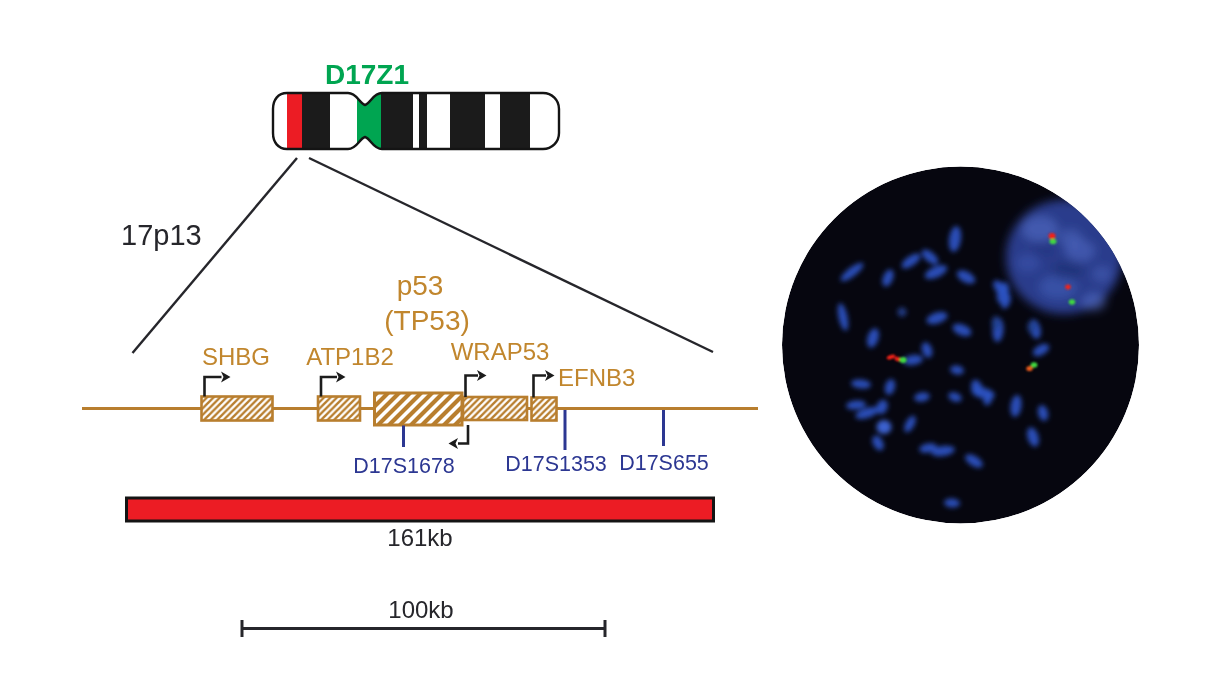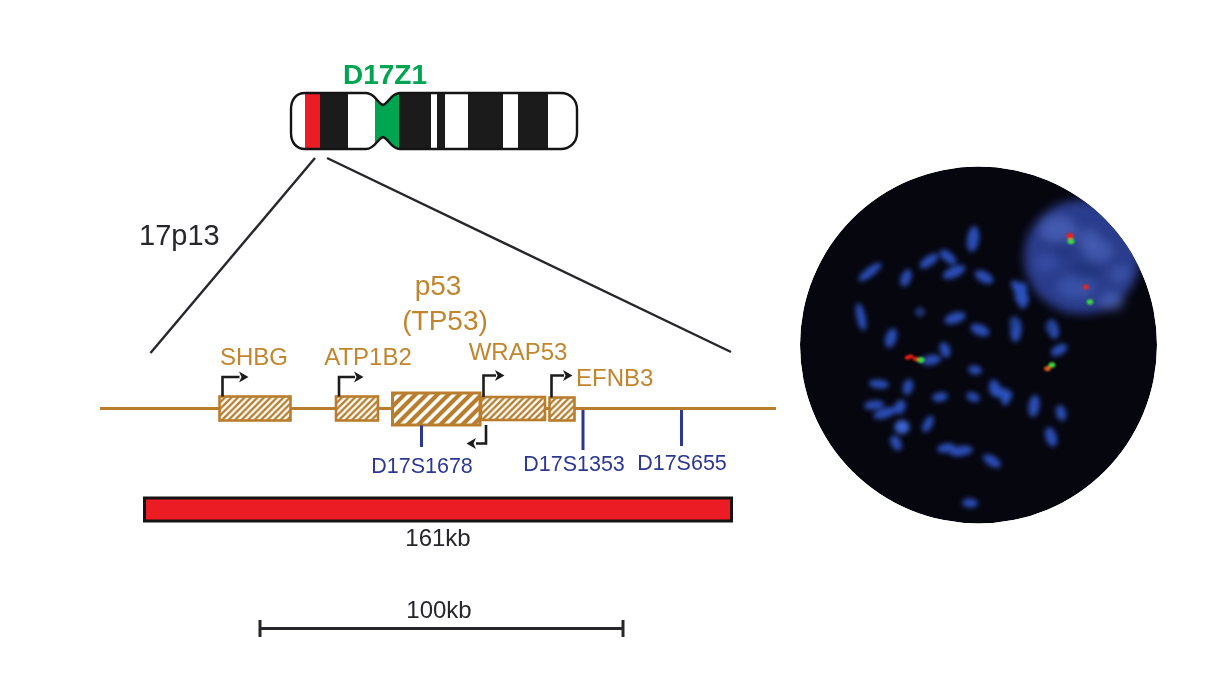--- a/index.html
+++ b/index.html
@@ -1,16 +1,16 @@
 <!DOCTYPE html>
 <html><head>
 <meta charset="utf-8">
 <style>
   html,body{margin:0;padding:0;background:#ffffff;}
-  .stage{position:relative;width:1192px;height:688px;background:#fff;overflow:hidden;padding-left:18px;}
+  .stage{position:relative;width:1192px;height:688px;background:#fff;overflow:hidden;}
   svg{display:block;}
   .lbl{font-family:"Liberation Sans","DejaVu Sans",sans-serif;}
   .t-green{font-size:28px;font-weight:600;}
   .t-dark{font-size:29px;font-weight:400;}
   .t-gene{font-size:24px;font-weight:500;}
   .t-p53{font-size:28px;font-weight:500;}
   .t-marker{font-size:21.5px;font-weight:500;}
   .t-kb{font-size:24px;font-weight:400;}
 </style>
 </head>

